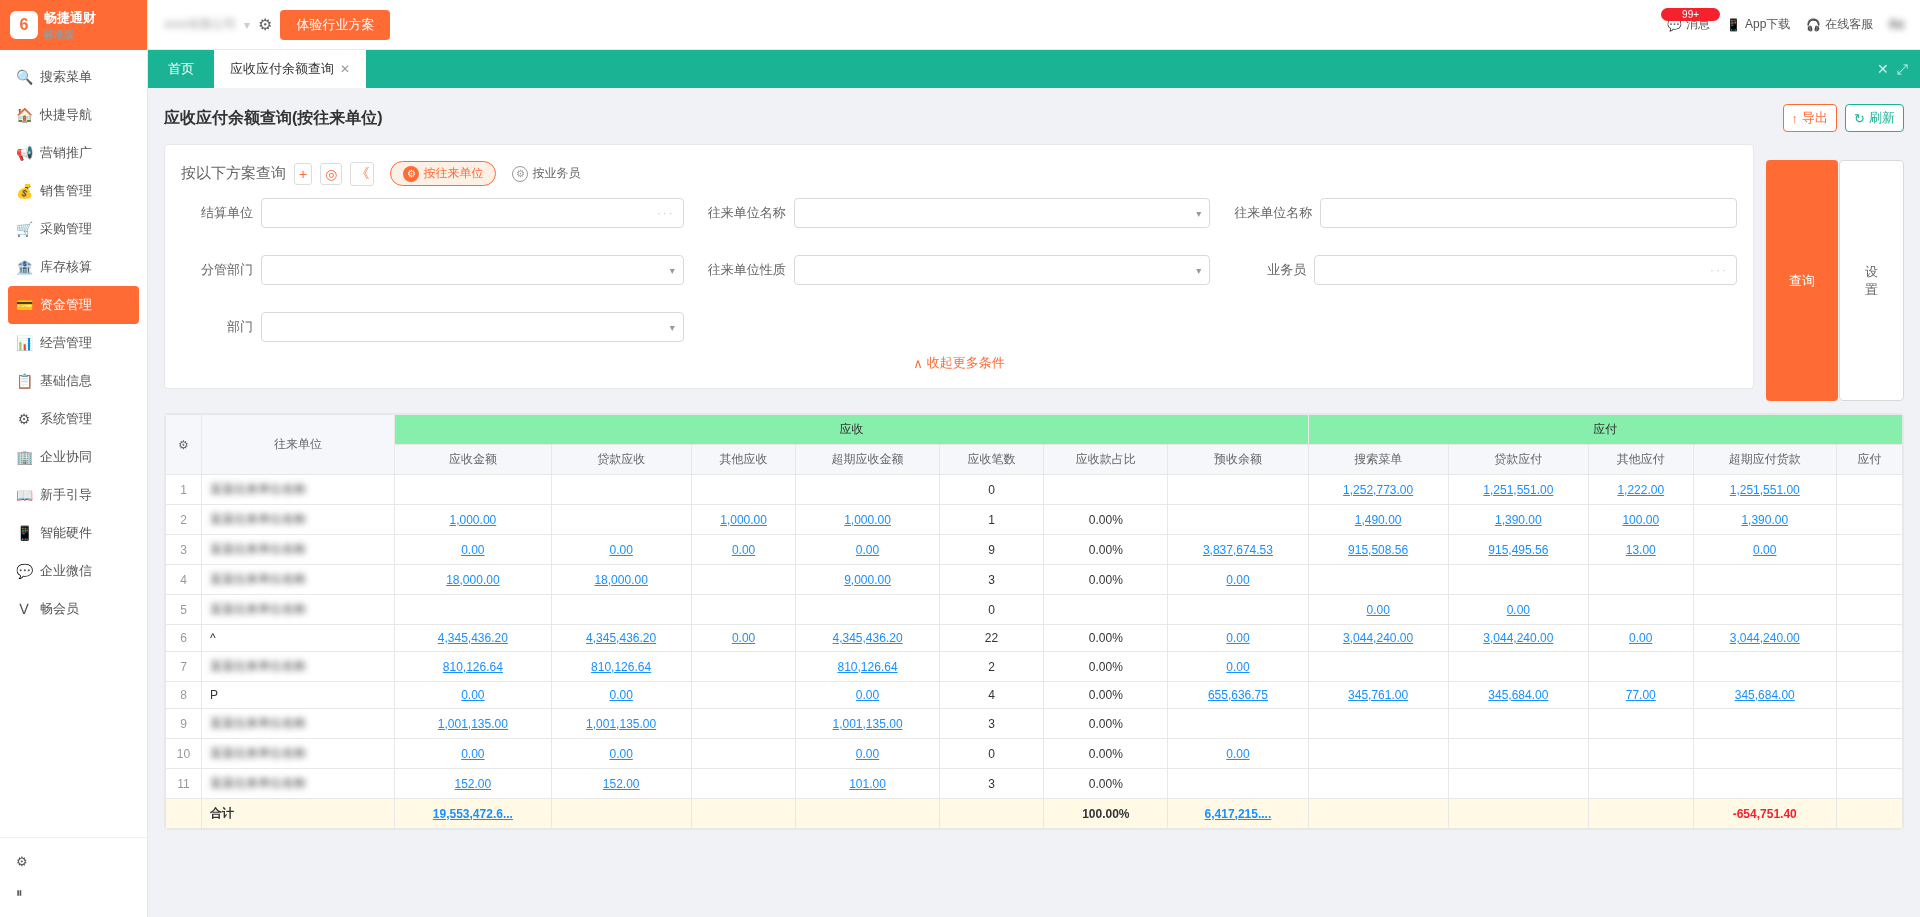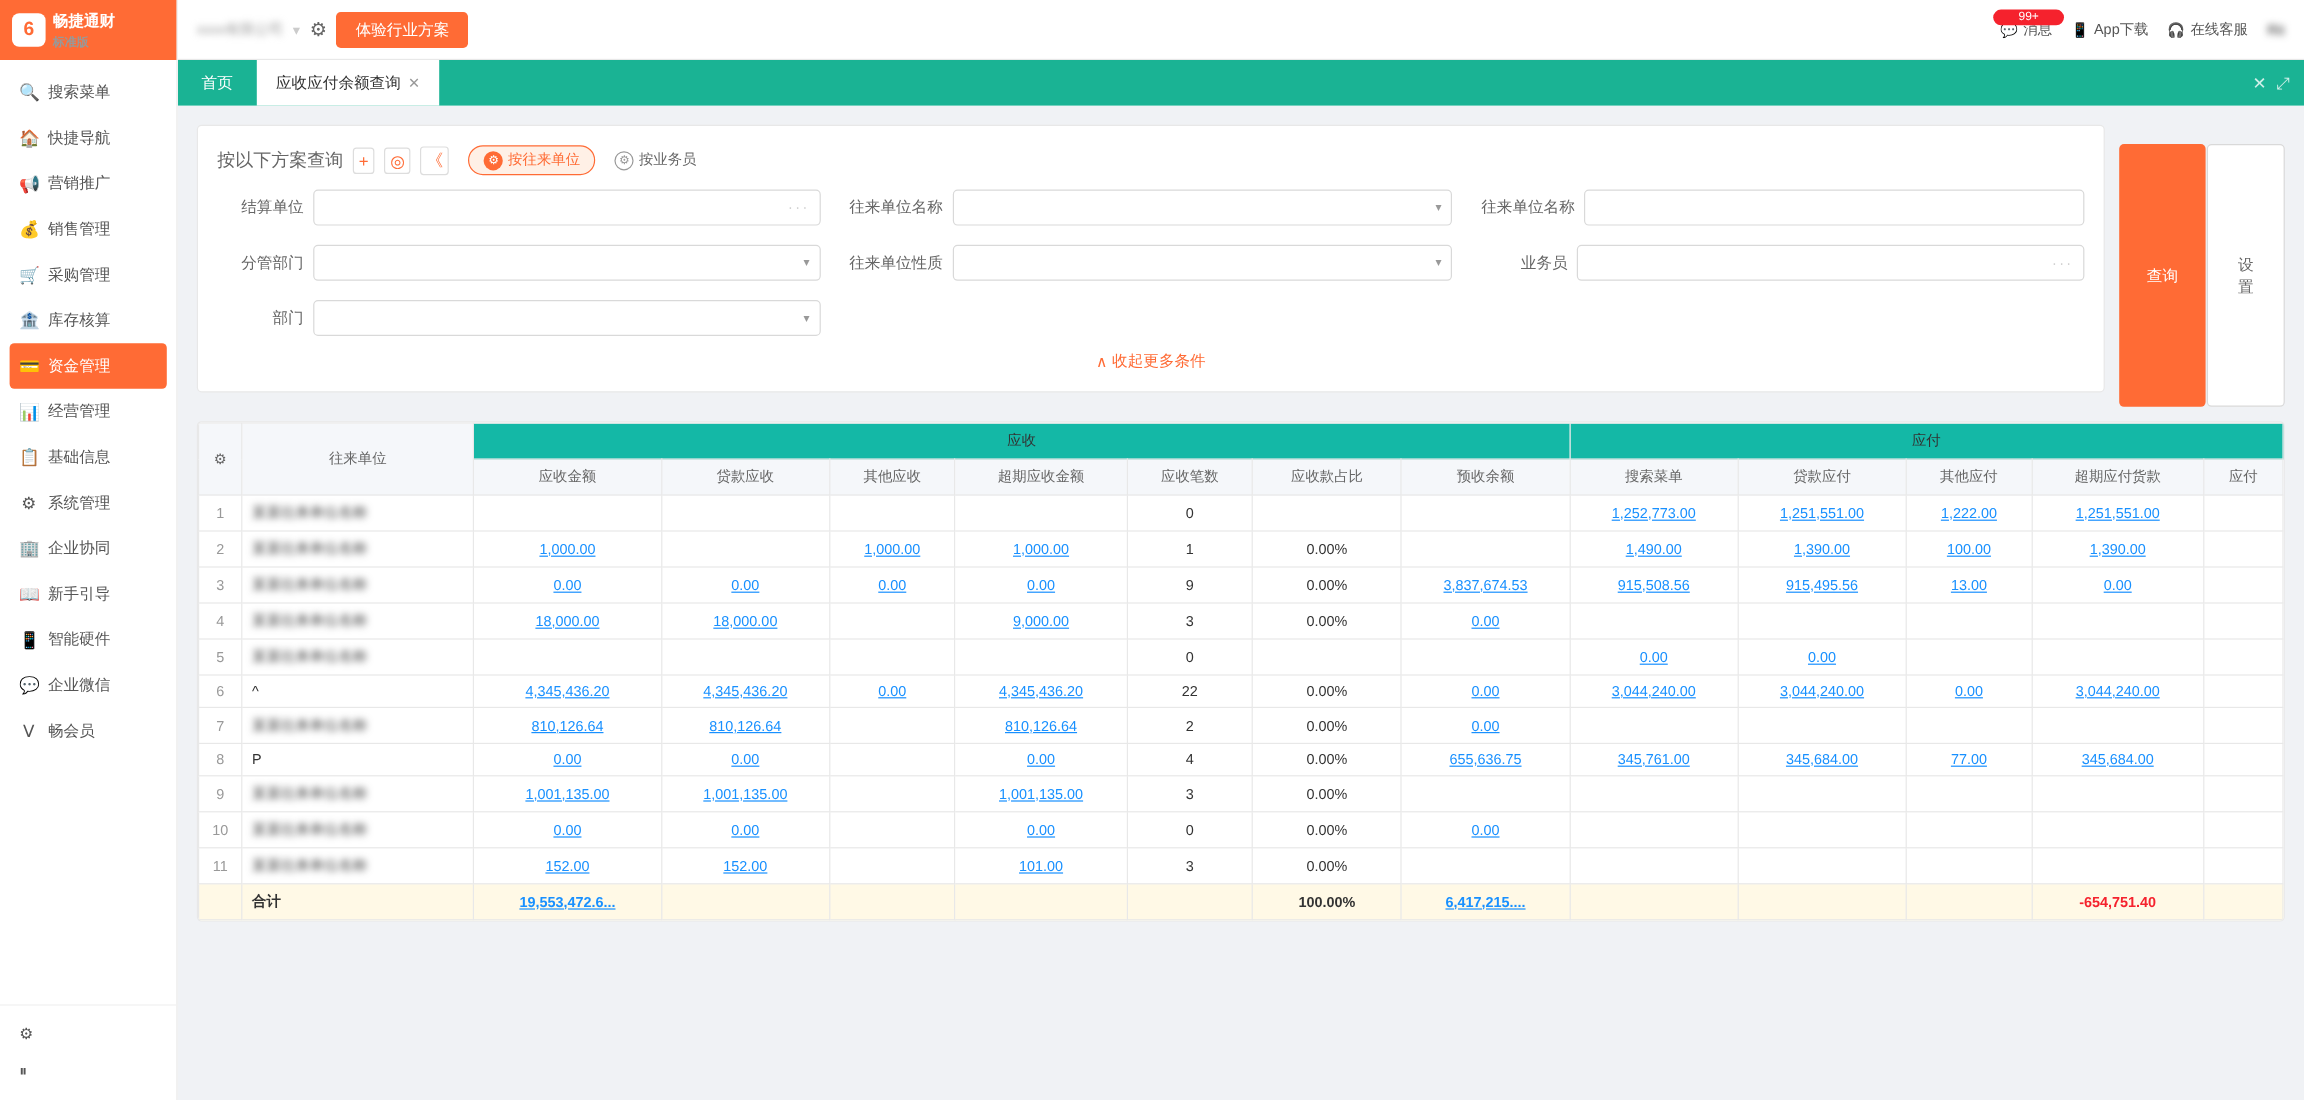--- a/index.html
+++ b/index.html
@@ -100,21 +100,21 @@
       border: 1px solid #e8e8e8;
     }
     .filter-scheme-row { display: flex; align-items: center; gap: 8px; margin-bottom: 12px; }
     .filter-scheme-label { color: #666; font-size: 15px; }
     .scheme-action { color: #ff6b35; cursor: pointer; font-size: 14px; border: 1px solid #ddd; border-radius: 3px; padding: 2px 4px; }
     .scheme-nav { display: flex; align-items: center; gap: 6px; margin-left: 8px; }
     .scheme-active { background: #fff0e6; border: 1px solid #ff6b35; border-radius: 20px; padding: 3px 12px; color: #ff6b35; font-size: 12px; cursor: pointer; display: flex; align-items: center; gap: 4px; }
     .scheme-item { color: #666; font-size: 12px; cursor: pointer; display: flex; align-items: center; gap: 4px; padding: 3px 10px; border-radius: 20px; }
 
     .filter-grid {
-      display: grid; grid-template-columns: 1fr 1fr 1fr; gap: 16px 24px;
+      display: grid; grid-template-columns: 1fr 1fr 1fr; gap: 27px 24px;
     }
     .filter-row { display: flex; align-items: center; gap: 8px; }
     .filter-label { color: #666; font-size: 13px; white-space: nowrap; min-width: 72px; text-align: right; }
     .filter-input {
       flex: 1; height: 30px; border: 1px solid #d9d9d9; border-radius: 4px;
       padding: 0 8px; font-size: 12px; color: #333; background: white;
       display: flex; align-items: center; justify-content: space-between; cursor: pointer;
     }
     .filter-input .placeholder { color: #ccc; }
     .filter-input .dots { color: #ccc; letter-spacing: 2px; }
@@ -134,21 +134,21 @@
       padding: 6px 20px; font-size: 13px; cursor: pointer; width: 65px;
     }
 
     
     .table-container {
       background: white; border-radius: 4px; border: 1px solid #e8e8e8; overflow: auto;
     }
     .data-table { width: 100%; border-collapse: collapse; font-size: 12px; }
     .data-table th, .data-table td { border: 1px solid #e8e8e8; padding: 6px 8px; text-align: center; white-space: nowrap; }
     .data-table th { background: #f5f7fa; color: #666; font-weight: normal; }
-    .data-table th.group-header { background: #14b8a6; color: #333; }
+    .data-table th.group-header { background: #86efac; color: #333; }
     .data-table td a { color: #1890ff; text-decoration: underline; cursor: pointer; }
     .data-table .col-index { width: 36px; color: #999; }
     .data-table .col-name { text-align: left; min-width: 120px; }
     .settings-icon-cell { cursor: pointer; color: #666; }
     .total-row { background: #fff9e6 !important; font-weight: bold; }
     .total-row td { background: #fff9e6; }
     .blurred { filter: blur(3px); user-select: none; }
 
     
     ::-webkit-scrollbar { width: 6px; height: 6px; }
@@ -276,20 +276,33 @@
     <span class="tab-close">✕</span>
   </div>
   <div class="tab-bar-actions">
     <span class="tab-action-btn">✕</span>
     <span class="tab-action-btn">⤢</span>
   </div>
 </div>
 
 <div class="main-content">
 
+  <div class="page-header">
+    <h2 class="page-title">应收应付余额查询(按往来单位)</h2>
+    <div class="page-header-actions">
+      <button class="export-btn">
+        <span>↑</span>
+        <span>导出</span>
+      </button>
+      <button class="refresh-btn">
+        <span>↻</span>
+        <span>刷新</span>
+      </button>
+    </div>
+  </div>
 
   <div style="display:flex; gap:12px; margin-bottom:12px;">
     <div class="filter-area" style="flex:1;">
 
       <div class="filter-scheme-row">
         <span class="filter-scheme-label">按以下方案查询</span>
         <span class="scheme-action">+</span>
         <span class="scheme-action">◎</span>
         <span class="scheme-action">《</span>
         <div class="scheme-nav">

